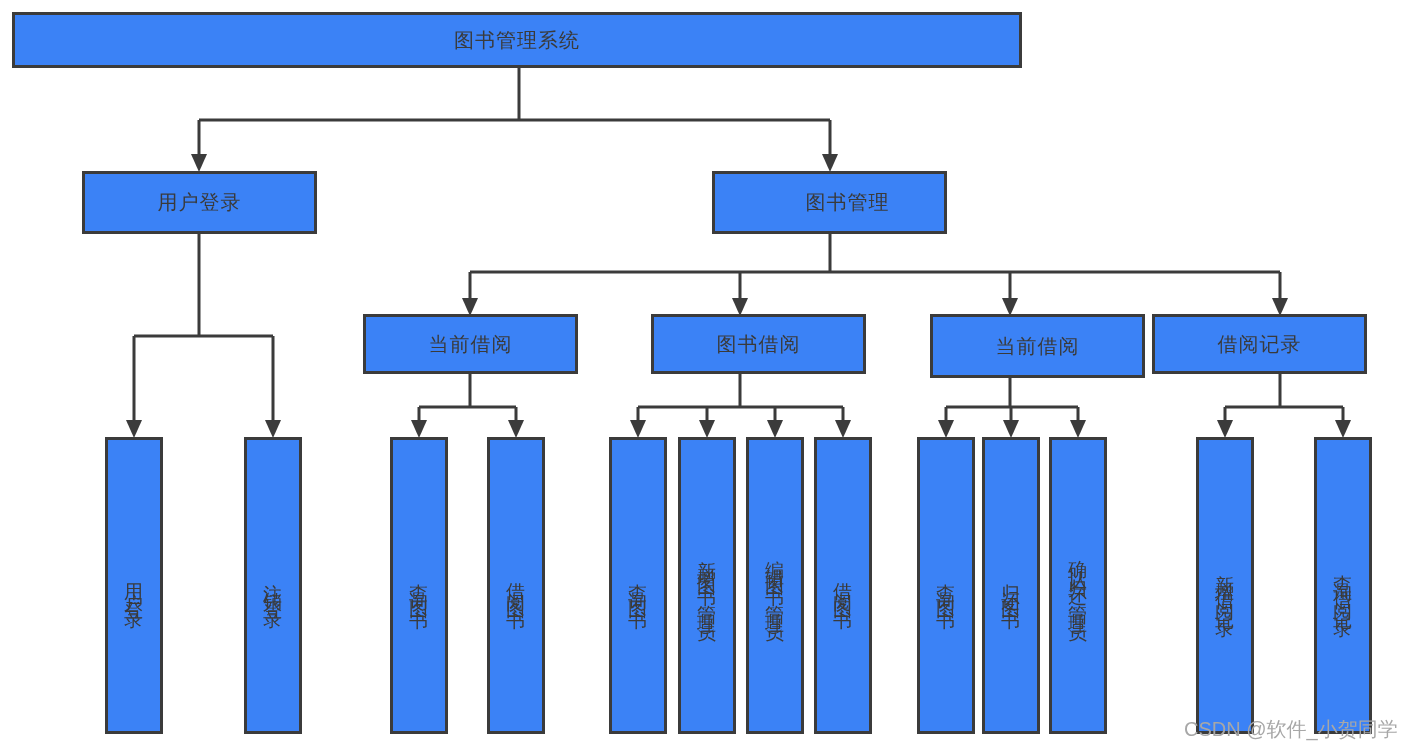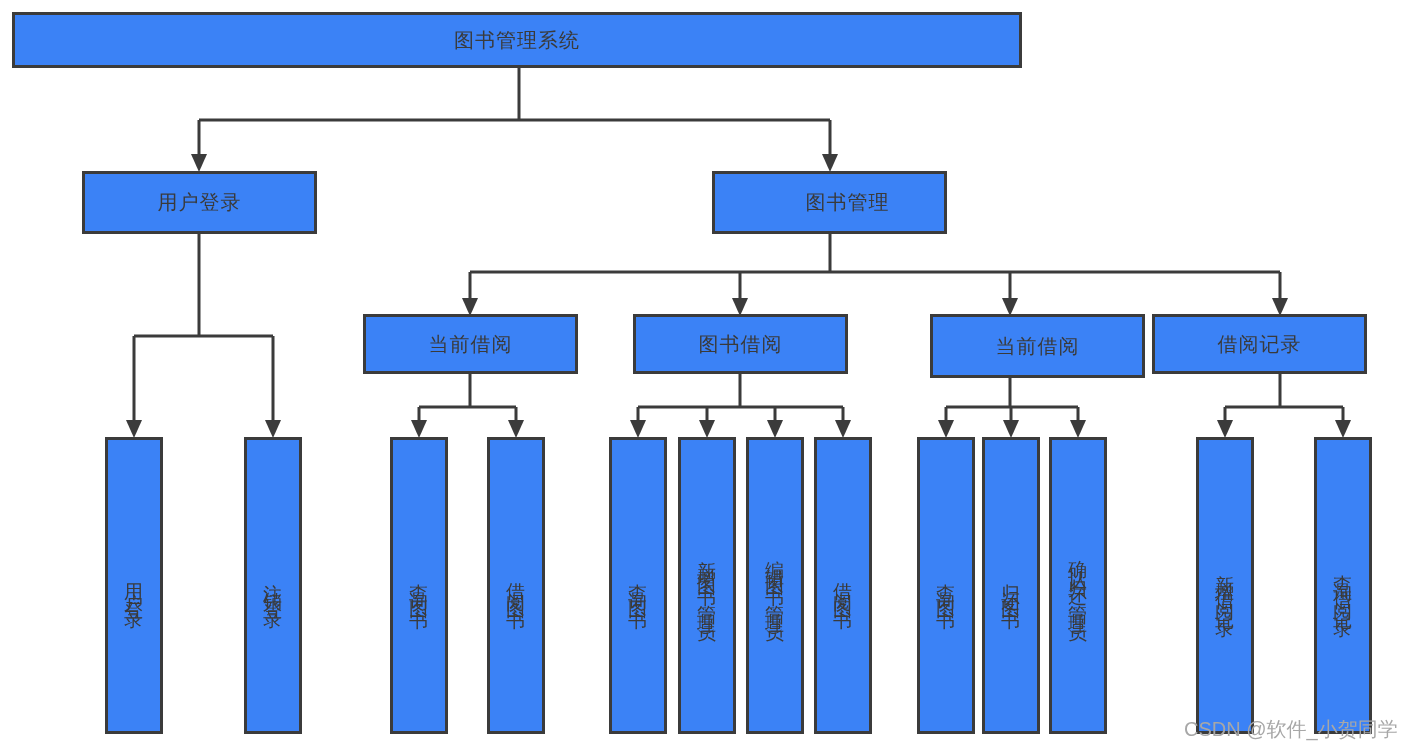--- a/index.html
+++ b/index.html
@@ -106,21 +106,21 @@
       <polygon points="1335,420 1351,420 1343,438"></polygon>
     </g>
   </svg>
 
   <div class="box h-label" style="left:12px; top:12px; width:1010px; height:56px;">图书管理系统</div>
 
   <div class="box h-label" style="left:82px; top:171px; width:235px; height:63px;">用户登录</div>
   <div class="box h-label" style="left:712px; top:171px; width:235px; height:63px;padding-left:36px;">图书管理</div>
 
   <div class="box h-label" style="left:363px; top:314px; width:215px; height:60px;">当前借阅</div>
-  <div class="box h-label" style="left:633px; top:314px; width:215px; height:60px;">图书借阅</div>
+  <div class="box h-label" style="left:651px; top:314px; width:215px; height:60px;">图书借阅</div>
   <div class="box h-label" style="left:930px; top:314px; width:215px; height:64px;">当前借阅</div>
   <div class="box h-label" style="left:1152px; top:314px; width:215px; height:60px;">借阅记录</div>
 
   <div class="box leaf" style="left:105px; top:437px; width:58px; height:297px;">用户登录</div>
   <div class="box leaf" style="left:244px; top:437px; width:58px; height:297px;">注销登录</div>
 
   <div class="box leaf" style="left:390px; top:437px; width:58px; height:297px;">查询图书</div>
   <div class="box leaf" style="left:487px; top:437px; width:58px; height:297px;">借阅图书</div>
 
   <div class="box leaf" style="left:609px; top:437px; width:58px; height:297px;">查询图书</div>

